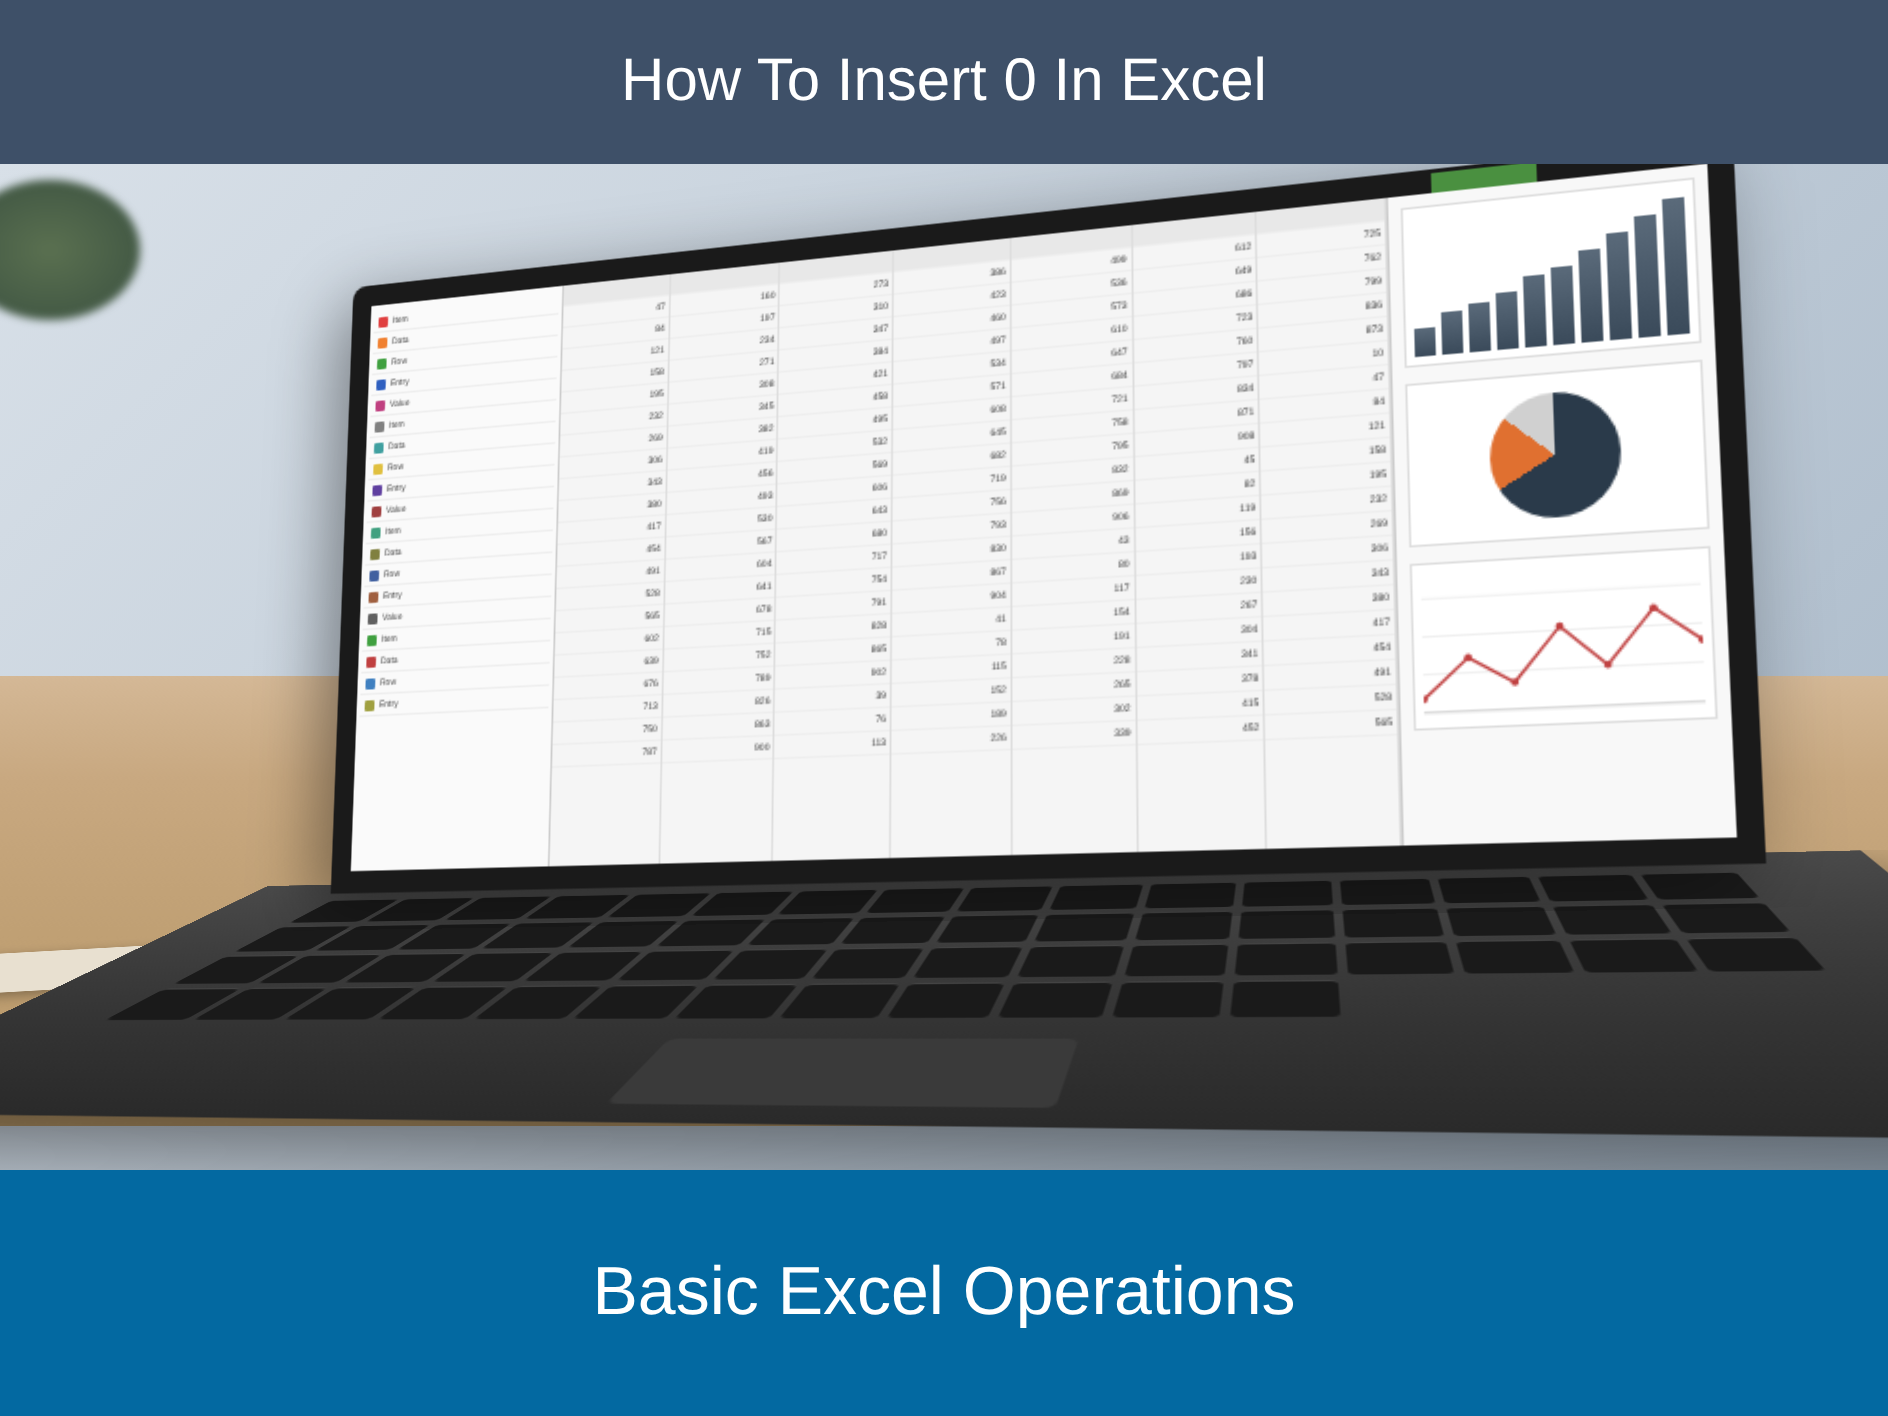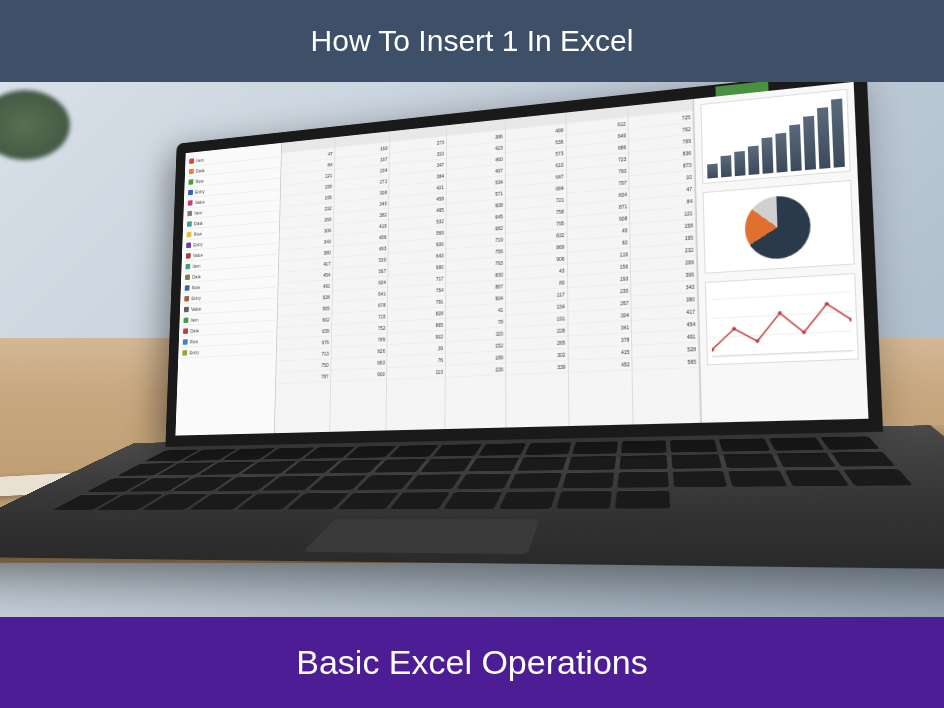--- a/index.html
+++ b/index.html
@@ -15,24 +15,24 @@
       background: #3e5068;
       color: #fff;
       text-align: center;
       padding: 24px 0;
       font-size: 30px;
       font-weight: 400;
       position: relative;
       z-index: 10;
     }
     .bottom-banner {
-      background: #4c1d95;
+      background: #0369a1;
       color: #fff;
       text-align: center;
-      padding: 26px 0;
+      padding: 42px 0;
       font-size: 34px;
       font-weight: 400;
       position: absolute;
       bottom: 0;
       left: 0;
       right: 0;
       z-index: 10;
     }
     .scene {
       position: absolute;
@@ -235,21 +235,21 @@
       right: 90px;
       width: 50px;
       height: 10px;
       background: #4a9040;
     }
   </style>
 </head>
 <body>
 
 <div class="top-banner">
-  <span>How To Insert 1 In Excel</span>
+  <span>How To Insert 0 In Excel</span>
 </div>
 
 <div class="scene">
   <div class="desk"></div>
   <div class="plant">
     <div class="plant-leaves"></div>
   </div>
   <div class="papers"></div>
 
   <div class="laptop">

